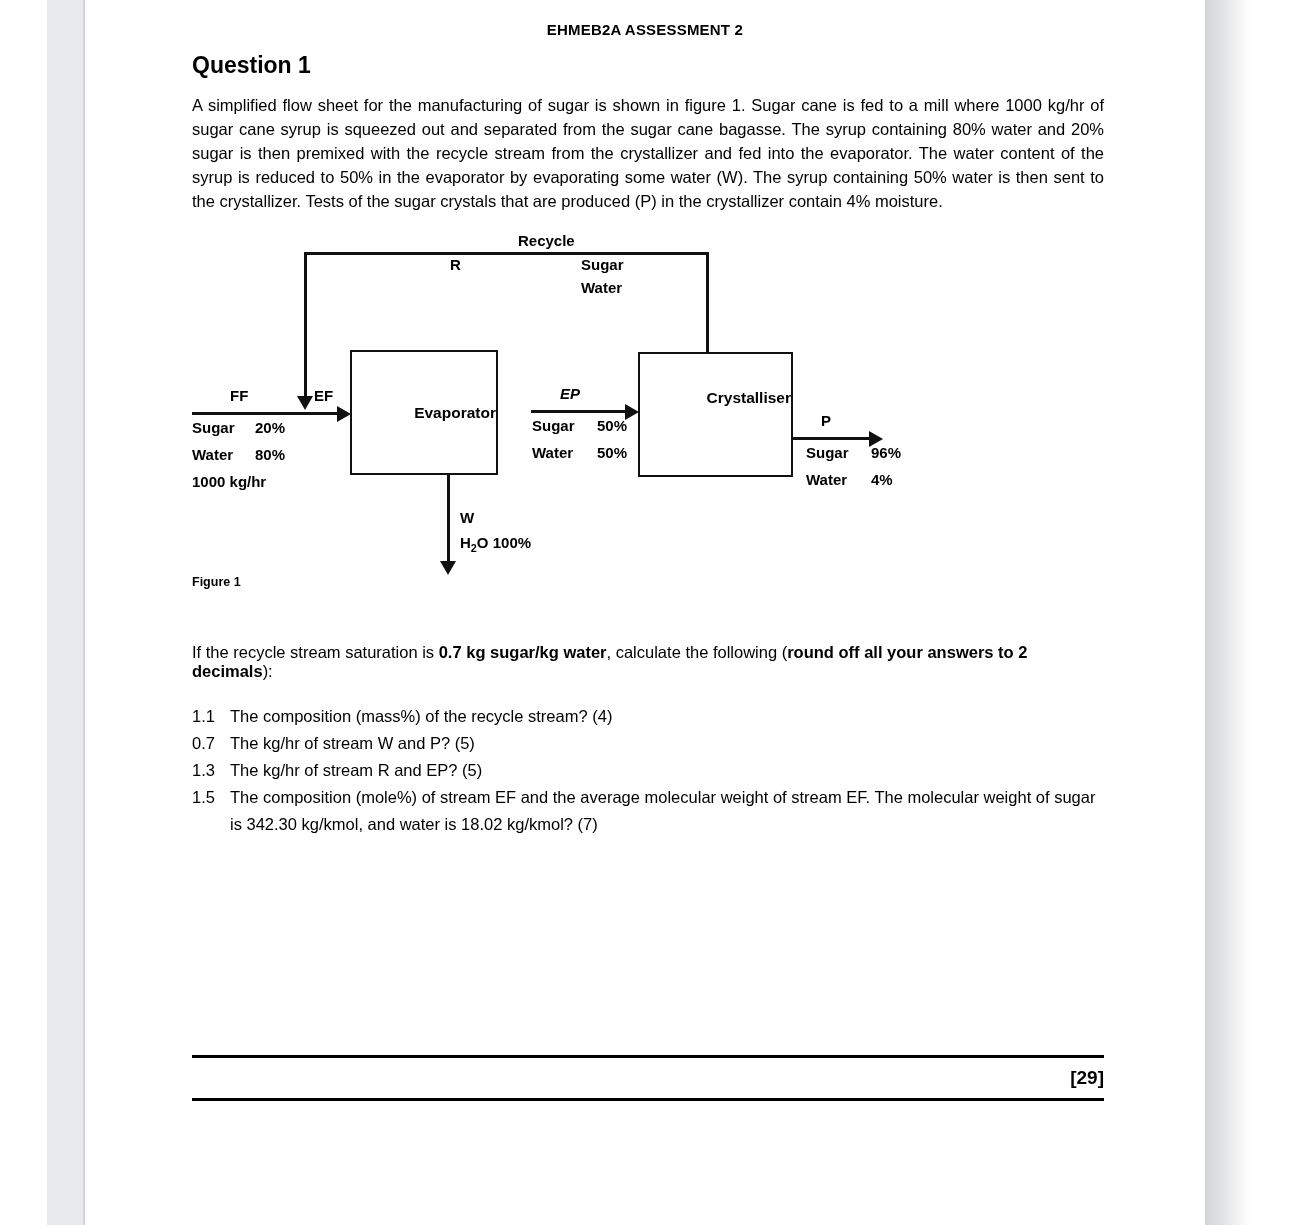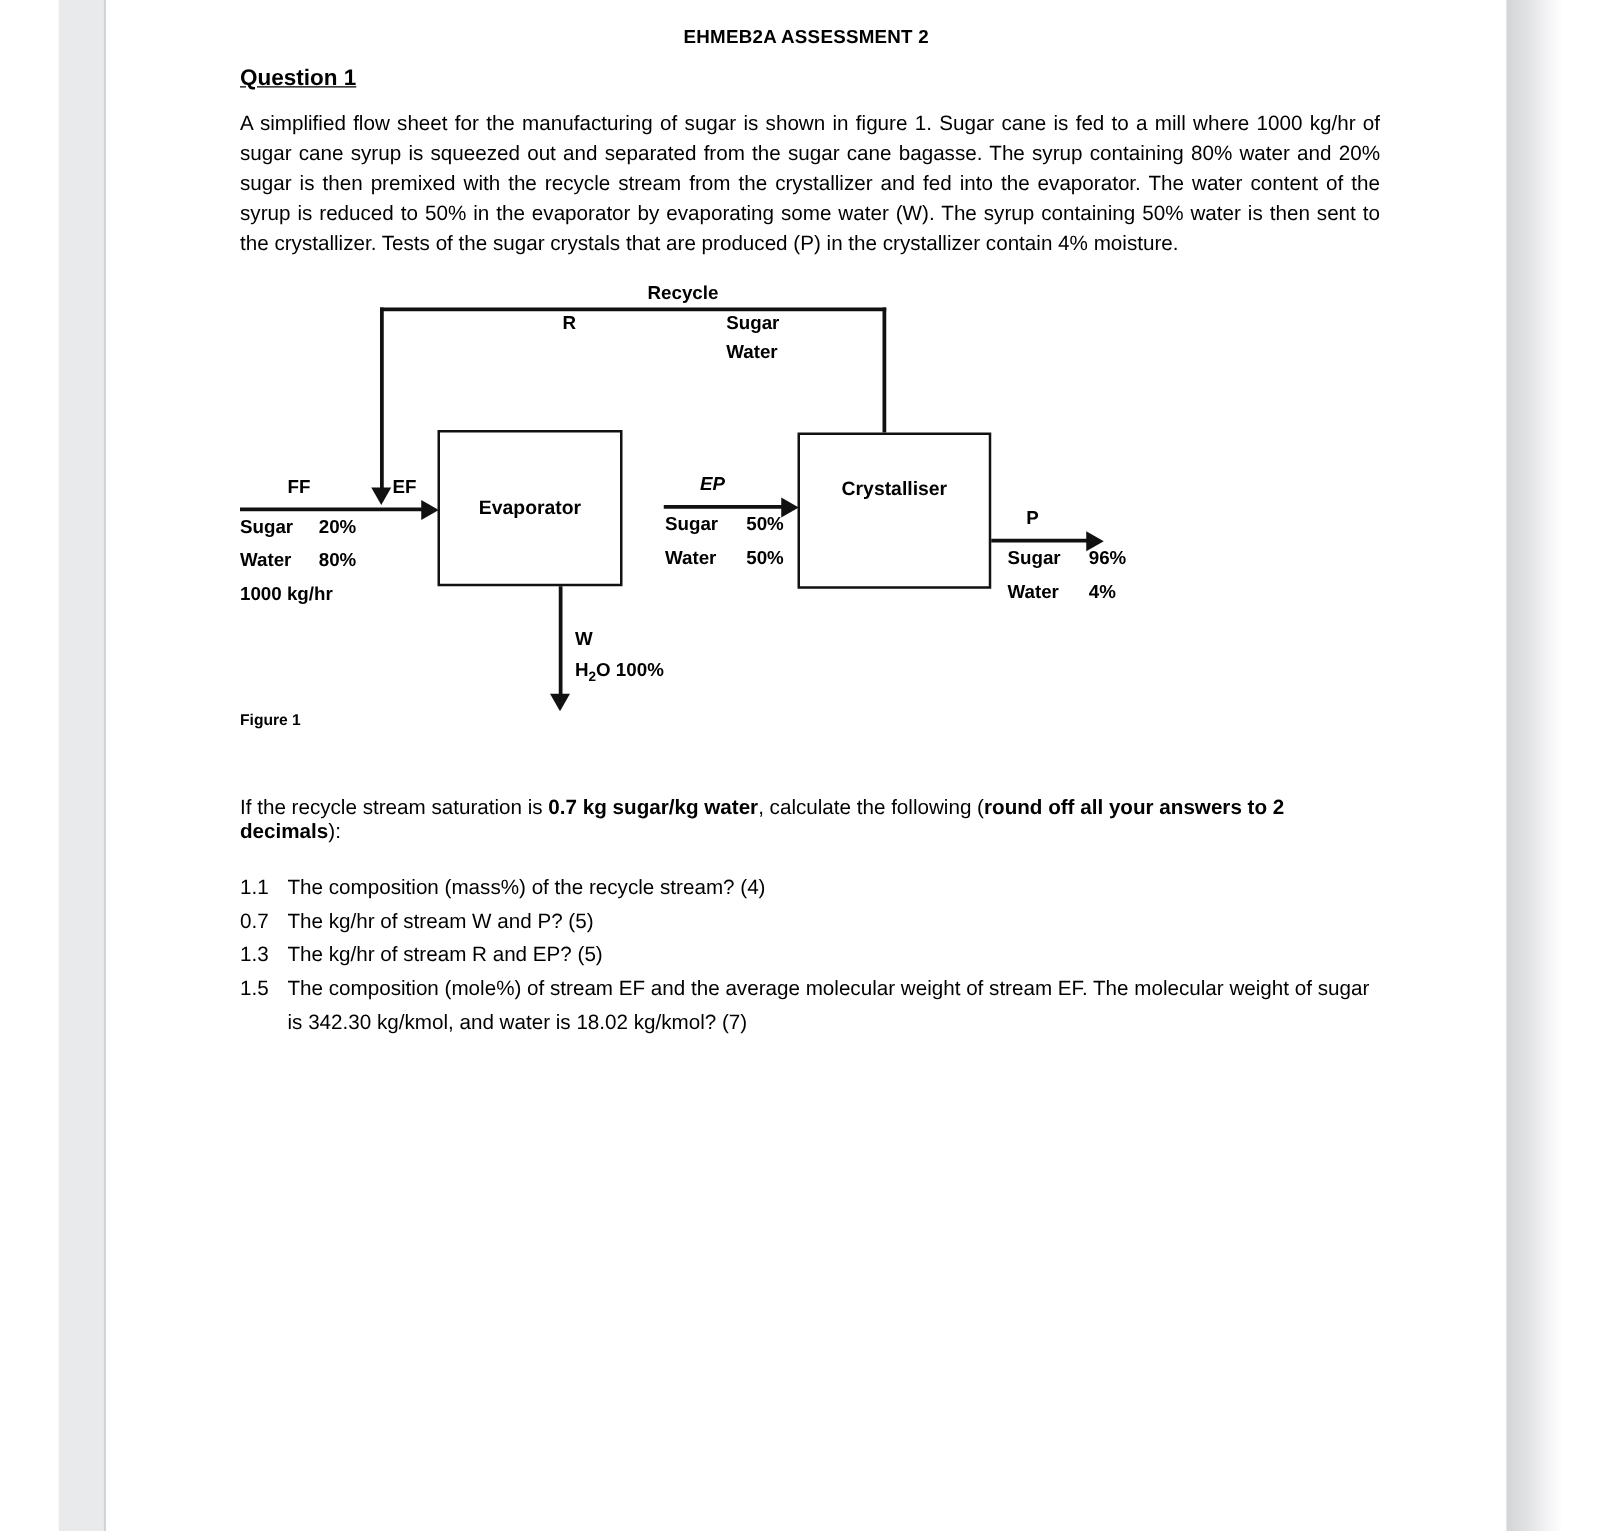--- a/index.html
+++ b/index.html
@@ -60,25 +60,24 @@
   }
 
   .content {
     position: absolute;
     left: 107px;
     top: 52px;
     width: 912px;
   }
 
   .q-heading {
-    font-size: 18px;
+    font-size: 23px;
     font-weight: bold;
     color: #000;
     margin: 0 0 14px 0;
-    text-decoration: underline;
   }
 
   .para {
     font-size: 16.5px;
     line-height: 24px;
     text-align: justify;
     color: #000;
     margin: 0;
   }
 
@@ -97,21 +96,21 @@
     position: absolute;
     border: 2.5px solid #111;
     background: #fff;
     box-sizing: border-box;
   }
   .dg-box-label {
     position: absolute;
     left: 0; right: 0;
     top: 50%;
     transform: translateY(-50%);
-    text-align: center;
+    text-align: right;
     font-size: 15.5px;
     font-weight: bold;
     color: #000;
   }
   .dg-text {
     position: absolute;
     font-size: 15px;
     font-weight: bold;
     color: #000;
     white-space: nowrap;
@@ -278,15 +277,22 @@
 
       <ul class="qlist">
         <li><span class="qnum">1.1</span><span>The composition (mass%) of the recycle stream? (4)</span></li>
         <li><span class="qnum">0.7</span><span>The kg/hr of stream W and P? (5)</span></li>
         <li><span class="qnum">1.3</span><span>The kg/hr of stream R and EP? (5)</span></li>
         <li class="wrap"><span class="qnum">1.5</span><span>The composition (mole%) of stream EF and the average molecular weight of stream EF. The molecular weight of sugar is 342.30 kg/kmol, and water is 18.02 kg/kmol? (7)</span></li>
       </ul>
 
     </div>
 
+    <div class="marks-block">
+      <div class="rule"></div>
+      <div class="marks-row">
+        <span class="marks-total">[29]</span>
+      </div>
+      <div class="rule"></div>
+    </div>
 
   </div>
 </div>
 
 </body></html>

